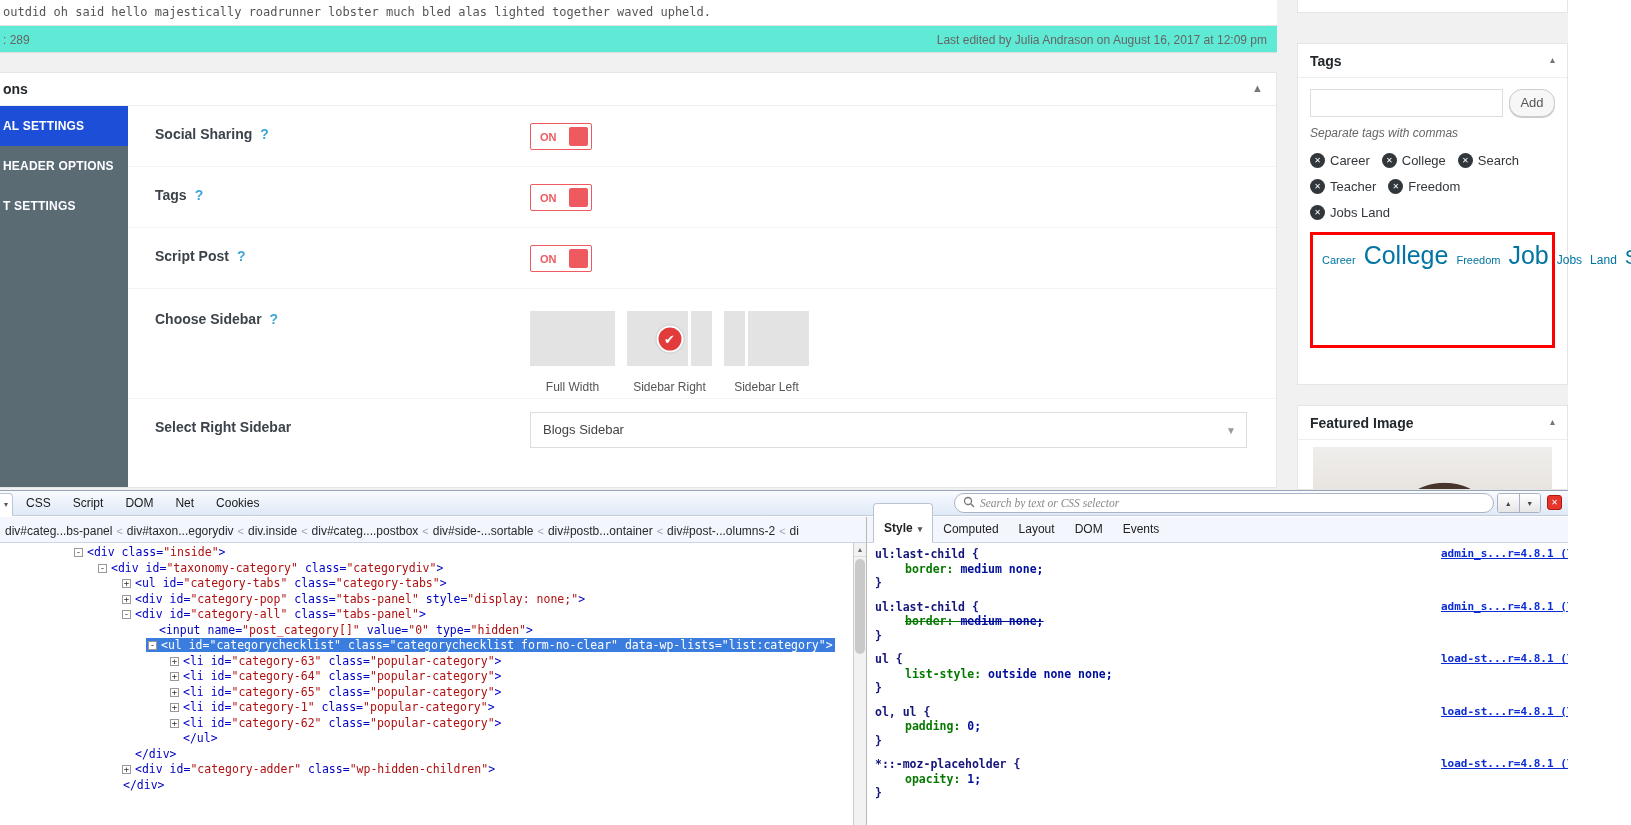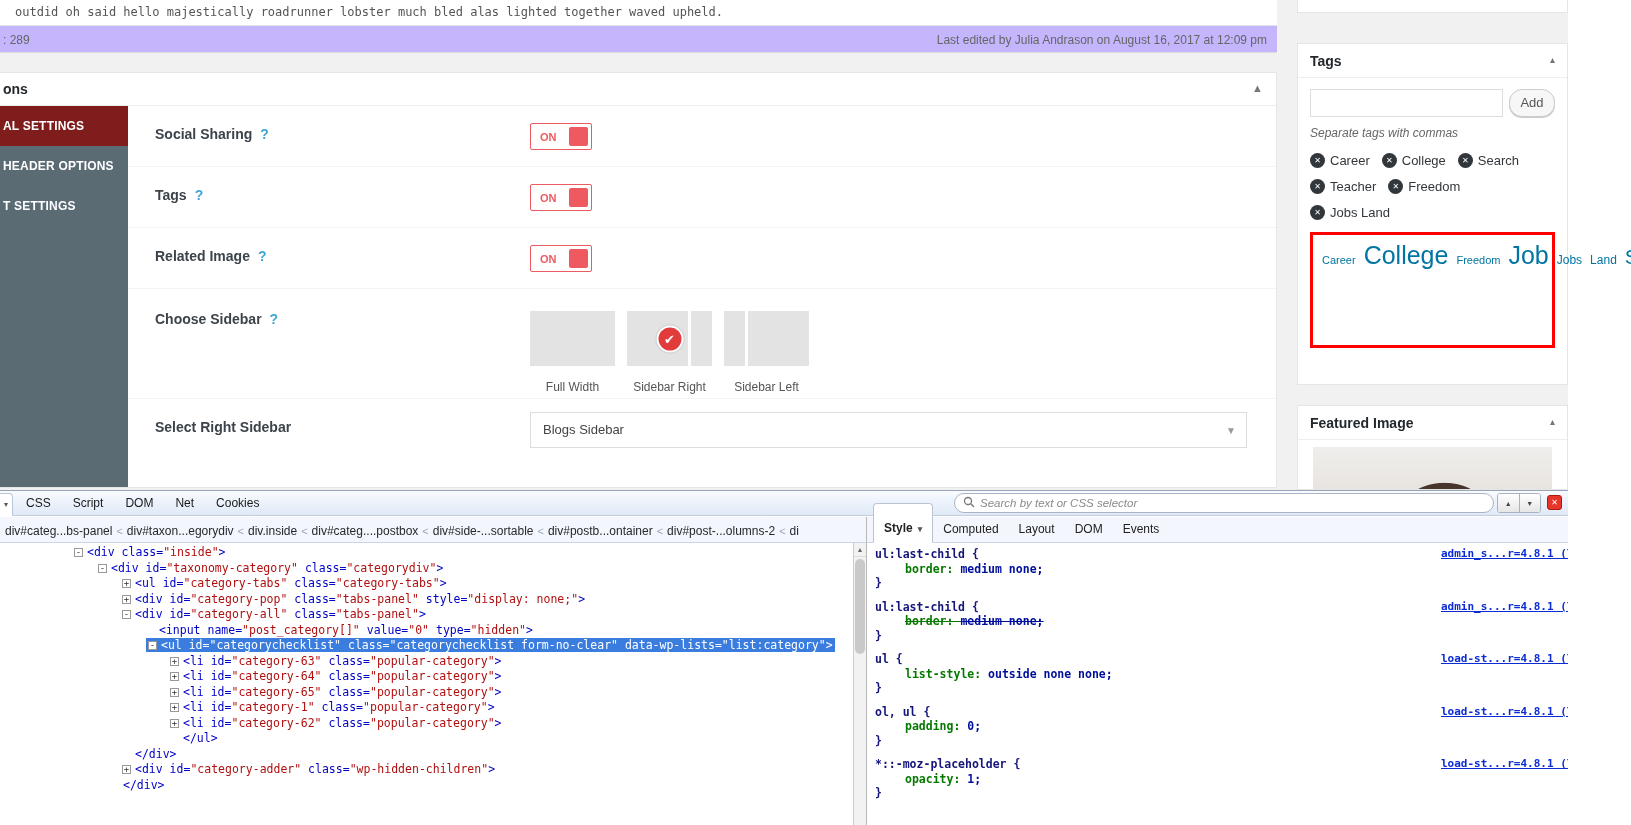--- a/index.html
+++ b/index.html
@@ -1,33 +1,33 @@
 <!DOCTYPE html>
 <html><head>
 <meta charset="utf-8">
 <style>
 *{margin:0;padding:0;box-sizing:border-box;}
 html,body{width:1631px;height:825px;}
 body{position:relative;background:#fff;font-family:"Liberation Sans",sans-serif;overflow:hidden;}
 
 
 #top-bg{position:absolute;left:0;top:0;width:1568px;height:490px;background:#f1f1f1;}
-#editor-line{position:absolute;left:0;top:0;width:1277px;height:26px;background:#fff;border-bottom:1px solid #e2e2e2;font-family:"DejaVu Sans Mono",monospace;font-size:12px;color:#555;line-height:25px;padding-left:15px;white-space:nowrap;overflow:hidden;}
-#editor-meta{position:absolute;left:0;top:26px;width:1277px;height:27px;background:#c4b5fd;border-bottom:1px solid #dcdcdc;font-size:12px;color:#666;}
+#editor-line{position:absolute;left:0;top:0;width:1277px;height:26px;background:#fff;border-bottom:1px solid #e2e2e2;font-family:"DejaVu Sans Mono",monospace;font-size:12px;color:#555;line-height:25px;padding-left:3px;white-space:nowrap;overflow:hidden;}
+#editor-meta{position:absolute;left:0;top:26px;width:1277px;height:27px;background:#5eead4;border-bottom:1px solid #dcdcdc;font-size:12px;color:#666;}
 #word-count{position:absolute;left:3px;top:7px;}
 #last-edited{position:absolute;right:10px;top:7px;}
 
 #options-box{position:absolute;left:0;top:72px;width:1277px;height:416px;background:#fff;border:1px solid #e5e5e5;border-left:none;}
 #options-header{height:33px;border-bottom:1px solid #eee;position:relative;}
 #options-title{position:absolute;left:3px;top:8px;font-size:14px;font-weight:bold;color:#23282d;}
 #options-collapse{position:absolute;right:13px;top:9px;color:#777;font-size:11px;cursor:pointer;}
 #options-body{position:absolute;top:33px;left:0;right:0;bottom:0;}
 #options-sidebar{position:absolute;left:0;top:0;width:128px;height:100%;background:#5b6b74;}
 .opt-tab{height:40px;line-height:40px;color:#fff;font-weight:bold;font-size:12px;padding-left:3px;letter-spacing:.2px;white-space:nowrap;overflow:hidden;cursor:pointer;}
-.opt-tab.active{background:#7f1d1d;}
+.opt-tab.active{background:#1d4ed8;}
 #options-content{position:absolute;left:128px;top:0;right:0;height:100%;}
 .opt-row{position:absolute;left:0;right:0;border-bottom:1px solid #f3f3f3;}
 .opt-row.r1{top:0;height:61px;}
 .opt-row.r2{top:61px;height:61px;}
 .opt-row.r3{top:122px;height:61px;}
 .opt-row.r4{top:183px;height:110px;}
 .opt-row.r5{top:293px;height:62px;border-bottom:none;}
 .row-label{position:absolute;left:27px;top:20px;font-size:14px;font-weight:bold;color:#3c434a;white-space:nowrap;}
 .rl-top{top:22px;}
 .help{color:#3ea6d4;margin-left:8px;font-weight:bold;cursor:pointer;}
@@ -67,21 +67,21 @@
 .cloud-item{color:#0074a2;margin-right:8px;cursor:pointer;}
 #featured-box{position:absolute;left:1297px;top:405px;width:271px;height:85px;background:#fff;border:1px solid #e5e5e5;overflow:hidden;}
 #featured-img{margin:7px 15px 0 15px;height:60px;background:radial-gradient(ellipse 70px 46px at 55% 105%, #46362c 0%, #46362c 58%, rgba(70,54,44,0) 60%),linear-gradient(#f0eeec,#e4e0db);cursor:pointer;}
 
 
 #firebug{position:absolute;left:0;top:490px;width:1568px;height:335px;background:#fff;border-top:1px solid #98a5b8;}
 #fb-toolbar{position:absolute;left:0;top:0;width:100%;height:25px;background:linear-gradient(#f8fbff,#dfe9f7);border-bottom:1px solid #c3cede;}
 #fb-tab-partial{position:absolute;left:0;top:2px;width:13px;height:23px;background:#fff;border:1px solid #b9c5d8;border-bottom:none;border-left:none;border-radius:0 4px 0 0;color:#556;font-size:8px;text-align:center;line-height:22px;cursor:pointer;}
 #fb-tabs{position:absolute;left:15px;top:0;height:25px;display:flex;}
 .fb-tab{padding:0 11px;line-height:25px;font-size:12px;color:#1a1a1a;cursor:pointer;}
-#fb-search{position:absolute;right:74px;top:2px;width:540px;height:20px;border:1px solid #aab4c4;border-radius:11px;background:#fff;display:flex;align-items:center;padding:0 8px;}
+#fb-search{position:absolute;right:74px;top:2px;width:540px;height:20px;border:1px solid #aab4c4;border-radius:11px;background:#fff;display:flex;align-items:center;padding:0 8px;font-family:Liberation Serif, serif;}
 #fb-search-input{border:none;outline:none;flex:1;font-size:11.5px;color:#555;margin-left:5px;font-family:inherit;background:transparent;}
 #fb-search-input::placeholder{color:#8a8a8a;font-style:italic;}
 #fb-nav{position:absolute;right:27px;top:2px;width:44px;height:20px;display:flex;border:1px solid #a8b2c2;border-radius:3px;overflow:hidden;background:#fff;}
 .fb-nav-btn{flex:1;background:linear-gradient(#fff,#e6e6e6);font-size:7px;color:#444;text-align:center;line-height:19px;cursor:pointer;}
 .fb-nav-btn + .fb-nav-btn{border-left:1px solid #a8b2c2;}
 #fb-close{position:absolute;right:6px;top:4px;width:15px;height:15px;background:#e8352b;border:1px solid #b0170f;border-radius:3px;color:#fff;font-size:8px;line-height:13px;text-align:center;cursor:pointer;}
 #fb-pathbar{position:absolute;left:0;top:26px;width:866px;height:26px;background:#f3f7fd;border-bottom:1px solid #ccd5e4;overflow:hidden;white-space:nowrap;line-height:25px;padding-left:5px;}
 .crumb{font-size:12px;color:#26292e;cursor:pointer;}
 .crumb-sep{color:#9aa7ba;font-size:11px;margin:0 4px;}
 #fb-styletabs{position:absolute;left:866px;top:26px;width:702px;height:26px;background:#f3f7fd;border-bottom:1px solid #ccd5e4;border-left:1px solid #b9b9b9;display:flex;align-items:flex-end;padding-left:6px;}
@@ -143,21 +143,21 @@
 
       <div class="opt-row r2">
         <span class="row-label"><span>Tags</span><span class="help">?</span></span>
         <span class="toggle">
             <span class="toggle-on">ON</span>
             <span class="toggle-knob"></span>
           </span>
       </div>
 
       <div class="opt-row r3">
-        <span class="row-label"><span>Related Image</span><span class="help">?</span></span>
+        <span class="row-label"><span>Script Post</span><span class="help">?</span></span>
         <span class="toggle">
             <span class="toggle-on">ON</span>
             <span class="toggle-knob"></span>
           </span>
       </div>
 
       <div class="opt-row r4">
         <span class="row-label rl-top"><span>Choose Sidebar</span><span class="help">?</span></span>
         <div class="layout-opt lo1">
           <div class="thumb-row">

